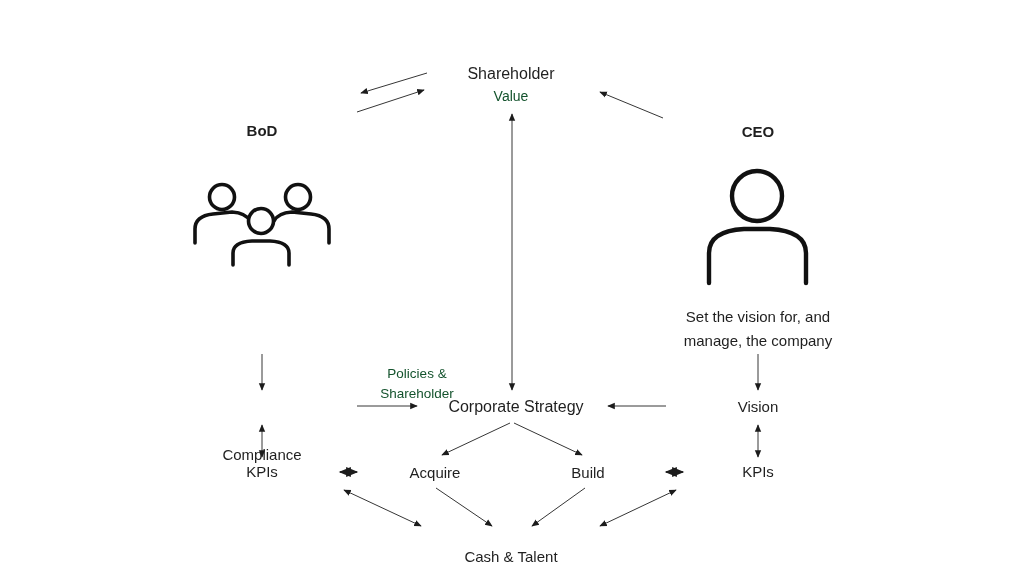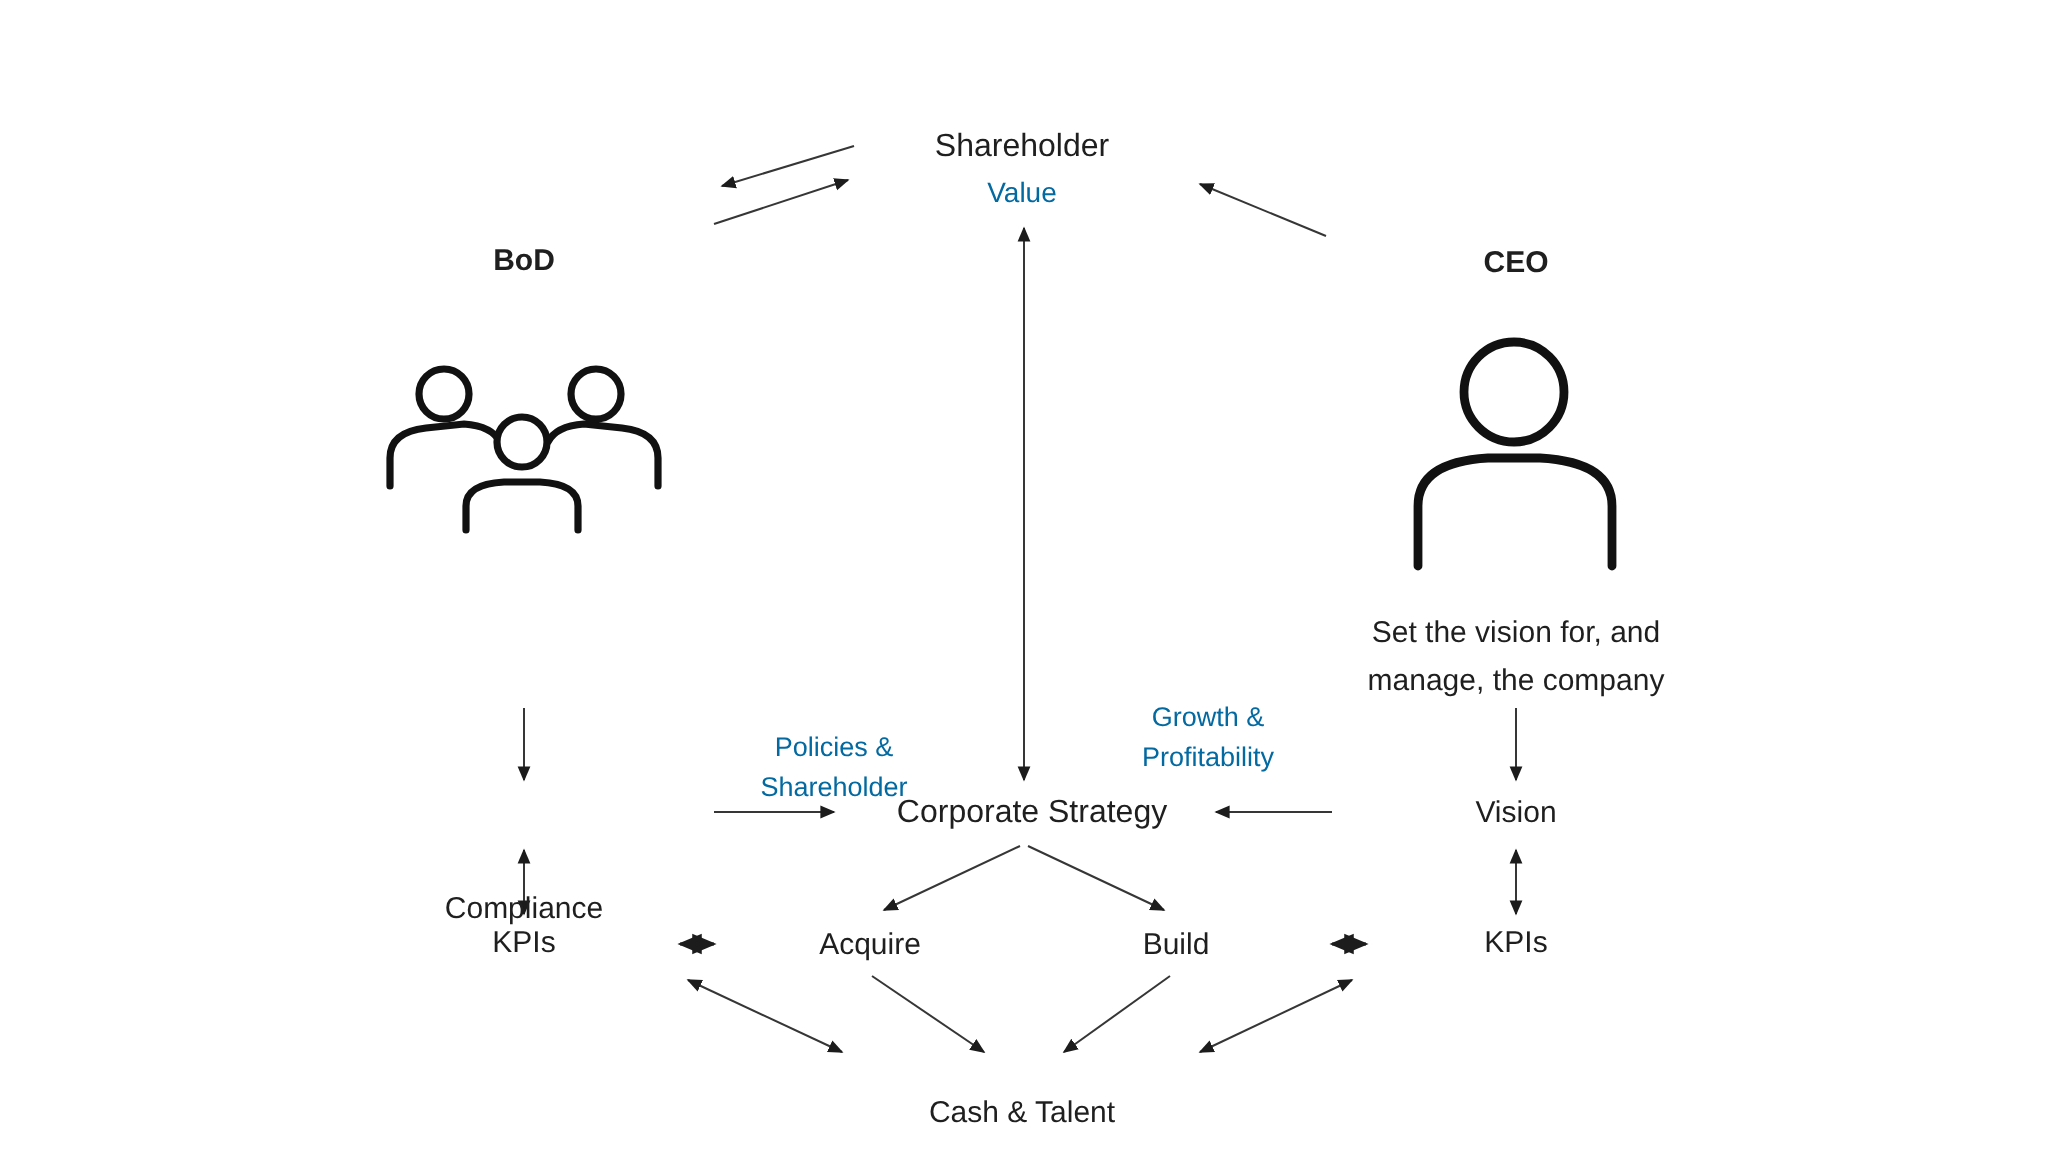--- a/index.html
+++ b/index.html
@@ -7,21 +7,21 @@
     position:relative; width:1024px; height:576px; background:#ffffff;
     font-family:"Liberation Sans", sans-serif; color:#1f1f1f; overflow:hidden;
   }
   .layer { position:absolute; inset:0; }
   .node {
     position:absolute; transform:translate(-50%,-50%);
     white-space:nowrap; text-align:center; font-size:15px; line-height:24px;
   }
   .big   { font-size:16px; }
   .bold  { font-weight:700; }
-  .muted { color:#0369a1; font-size:13.5px; line-height:20px; }
+  .muted { color:#14532d; font-size:13.5px; line-height:20px; }
   .desc  { line-height:24px; }
   svg.arrows { position:absolute; inset:0; }
   .aline { stroke:#363636; stroke-width:1; fill:none; }
   .aline-thick { stroke:#1c1c1c; stroke-width:1.6; fill:none; }
   .icon-stroke { stroke:#111111; fill:none; }
   .icon-occlude { stroke:#111111; fill:#ffffff; }
 </style>
 </head>
 <body>
 
@@ -85,24 +85,20 @@
 
     <div class="node desc" style="left:758px; top:329px;">
       <div>Set the vision for, and</div>
       <div>manage, the company</div>
     </div>
 
     <div class="node muted" style="left:417px; top:384px;">
       <div>Policies &amp;</div>
       <div>Shareholder</div>
     </div>
-    <div class="node muted" style="left:604px; top:369px;">
-      <div>Growth &amp;</div>
-      <div>Profitability</div>
-    </div>
 
     <div class="node" style="left:262px; top:407px;margin-top:48px;">Compliance</div>
     <div class="node big" style="left:516px; top:407px;">Corporate Strategy</div>
     <div class="node" style="left:758px; top:407px;">Vision</div>
 
     <div class="node" style="left:262px; top:472px;">KPIs</div>
     <div class="node" style="left:435px; top:473px;">Acquire</div>
     <div class="node" style="left:588px; top:473px;">Build</div>
     <div class="node" style="left:758px; top:472px;">KPIs</div>
 

